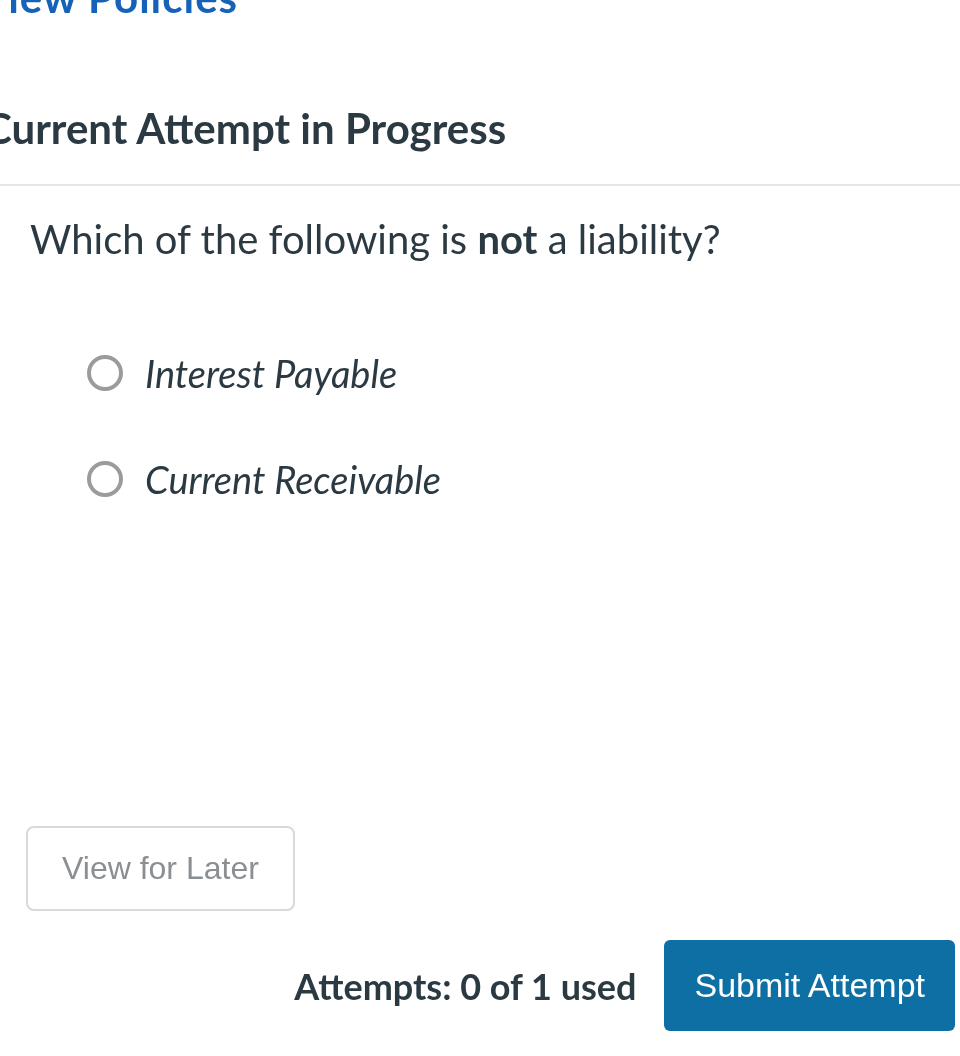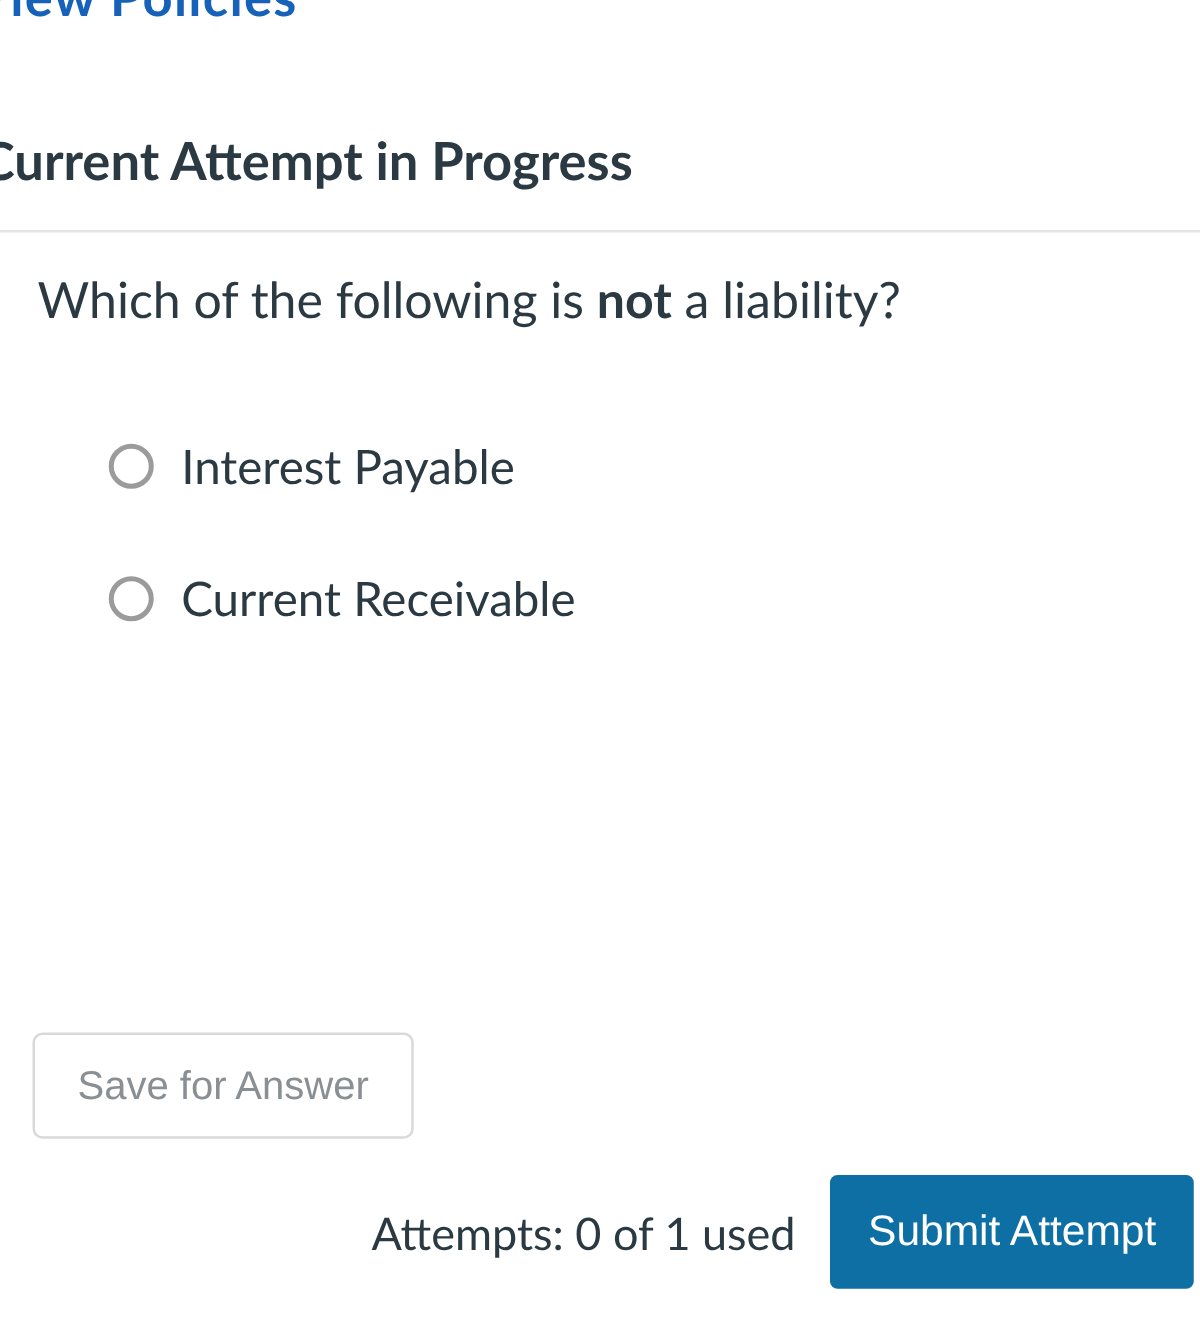--- a/index.html
+++ b/index.html
@@ -74,20 +74,21 @@
     width: 36px;
     height: 36px;
     border: 4px solid #9b9b9b;
     border-radius: 50%;
     box-sizing: border-box;
     flex: 0 0 auto;
   }
   .option-label {
     font-size: 38px;
     color: #2b3a42;
+    font-style: italic;
   }
 
   .save-later {
     position: absolute;
     left: 26px;
     top: 826px;
     padding: 22px 34px;
     font-size: 32px;
     color: #8a8f93;
     background: #fff;
@@ -101,21 +102,21 @@
     left: 0;
     right: 5px;
     top: 940px;
     display: flex;
     align-items: center;
     justify-content: flex-end;
     gap: 28px;
   }
   .attempts-text {
     font-size: 36px;
-    font-weight: 400;
+    font-weight: 700;
     color: #2b3a42;
   }
   .submit-btn {
     padding: 26px 30px;
     font-size: 34px;
     color: #ffffff;
     background: #0d6fa3;
     border: none;
     border-radius: 6px;
     cursor: pointer;
@@ -140,20 +141,20 @@
     <label class="option">
       <span class="radio-circle"></span>
       <span class="option-label">Interest Payable</span>
     </label>
     <label class="option">
       <span class="radio-circle"></span>
       <span class="option-label">Current Receivable</span>
     </label>
   </div>
 
-  <button class="save-later">Save for Answer</button>
+  <button class="save-later">View for Later</button>
 
   <div class="attempts-row">
     <span class="attempts-text">Attempts: 0 of 1 used</span>
     <button class="submit-btn">Submit Attempt</button>
   </div>
 
 </div>
 
 </body></html>

